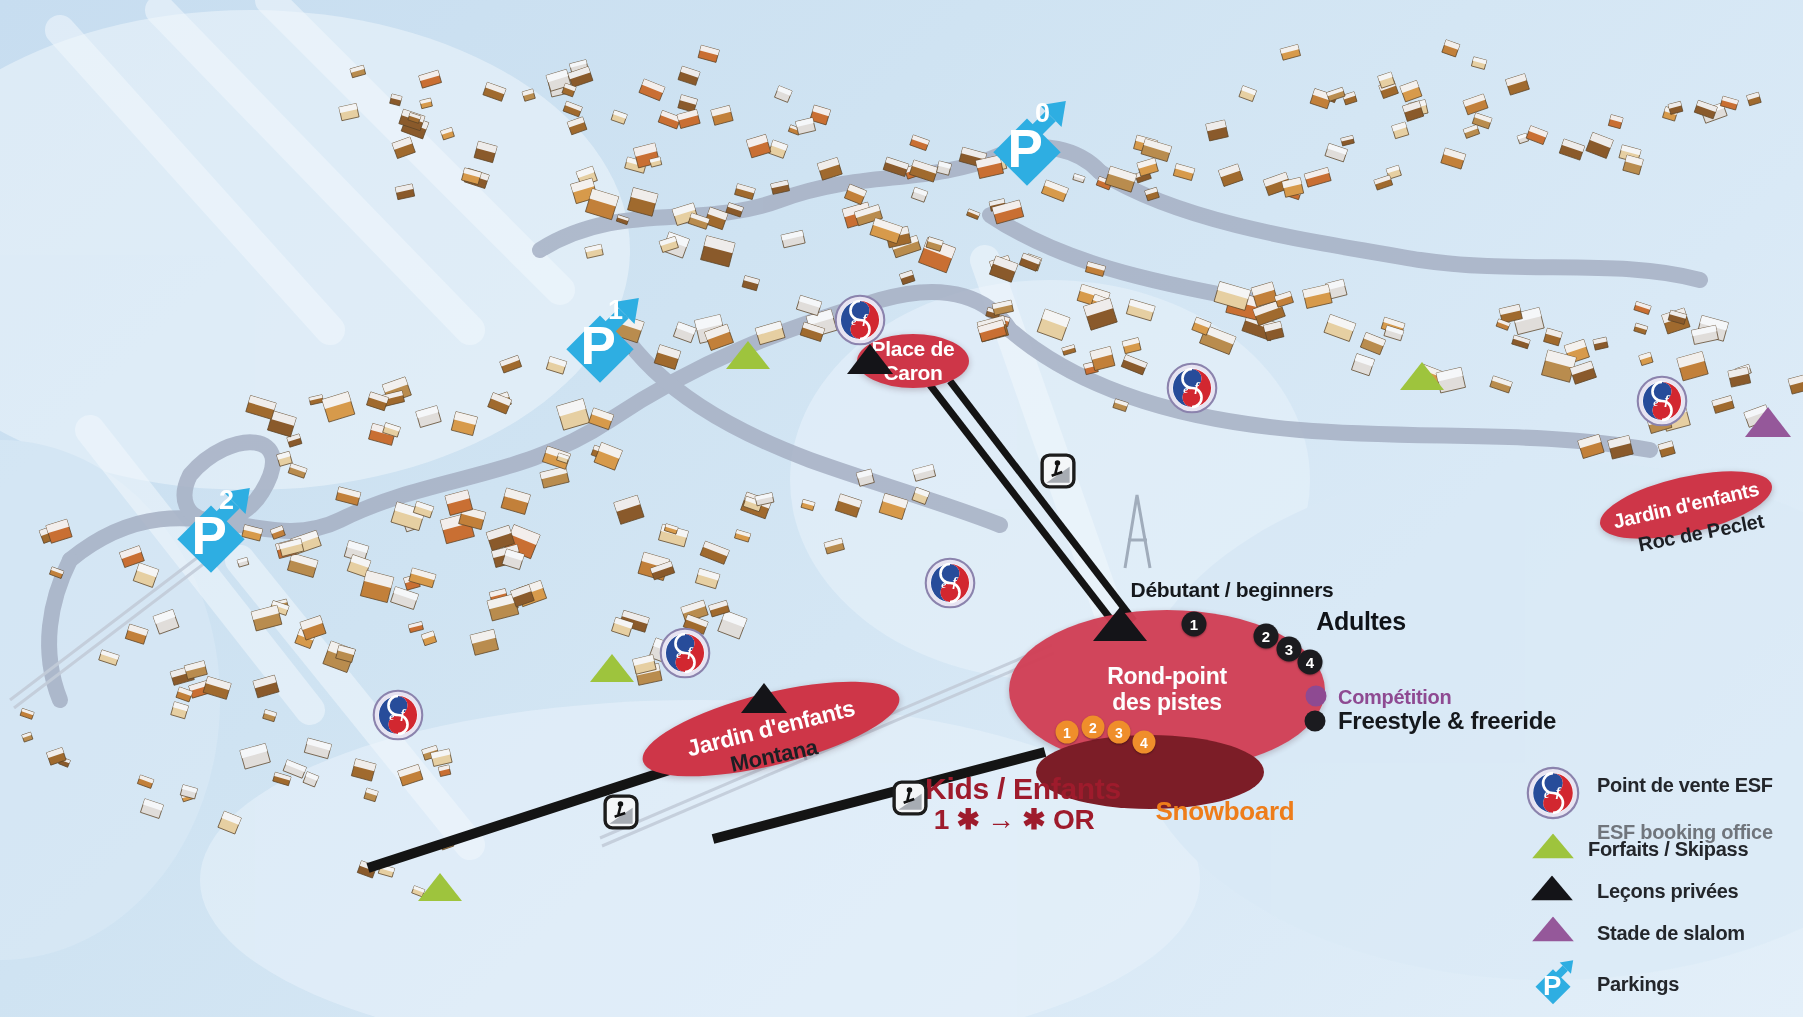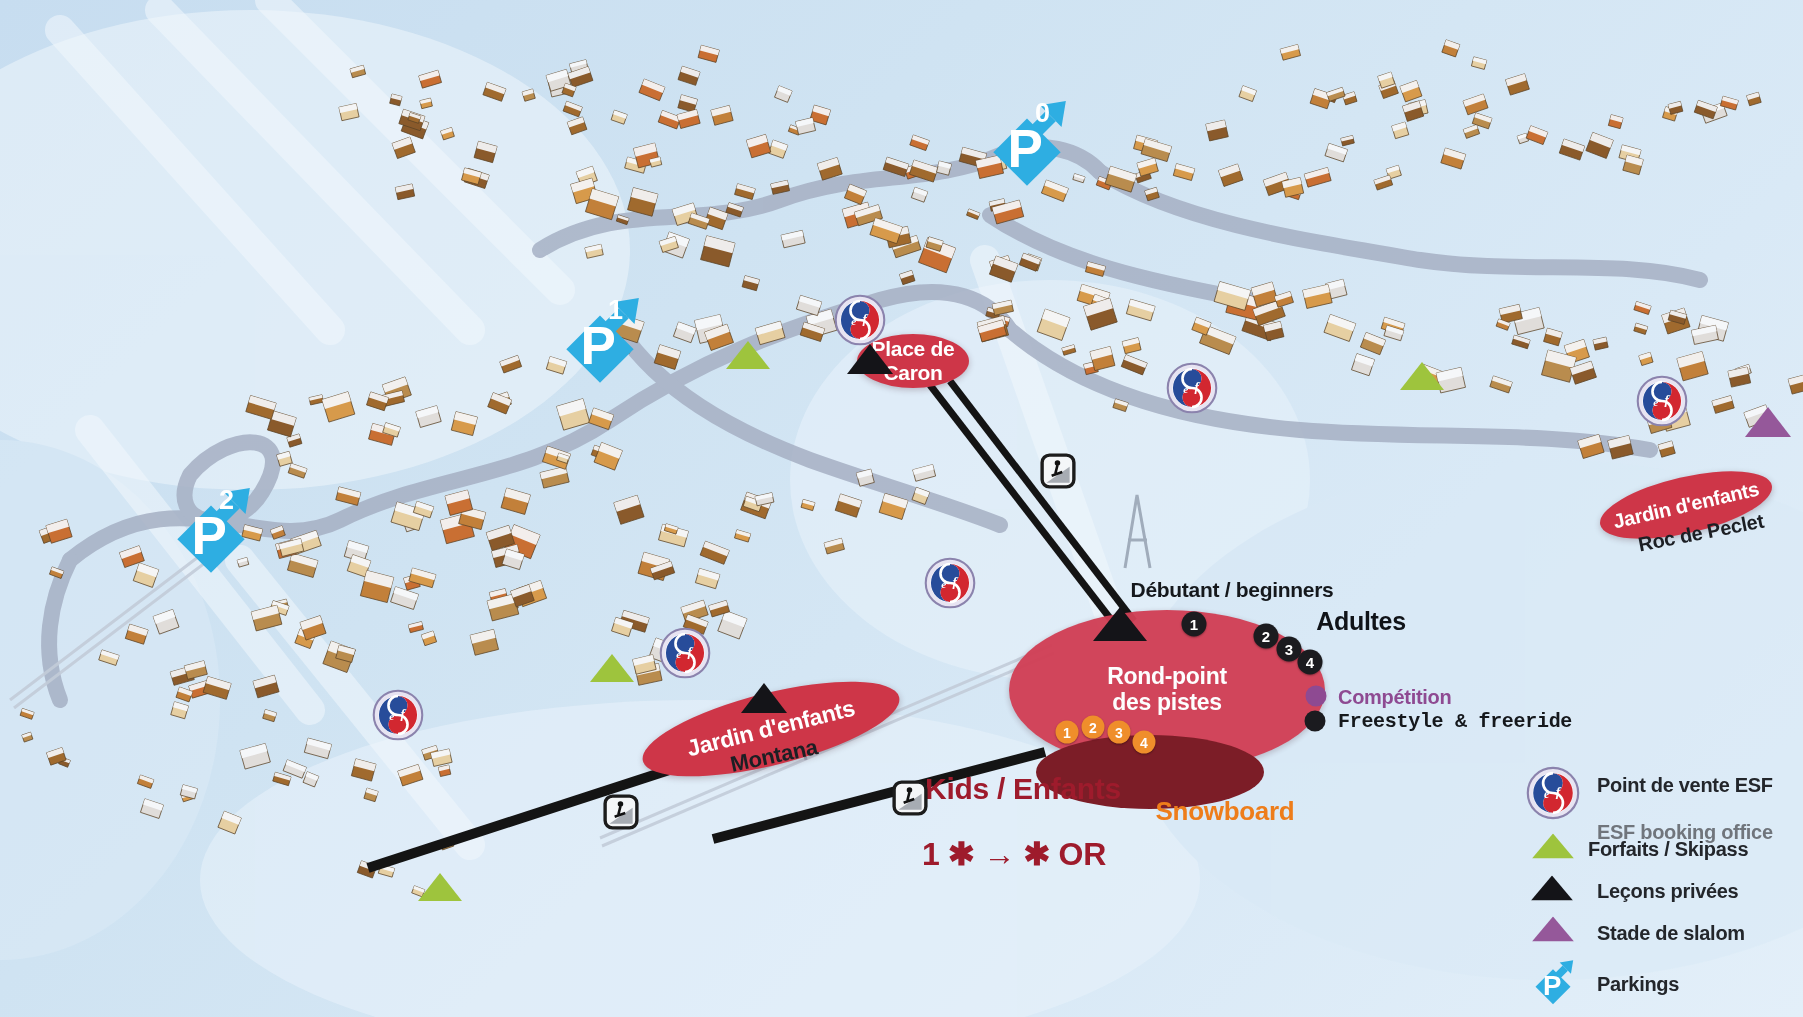--- a/index.html
+++ b/index.html
@@ -809,37 +809,37 @@
   <div class="abs maptext" style="left:774px;top:756px;font-size:22px;color:#1c1f24;transform:translate(-50%,-50%) rotate(-12deg);">Montana</div>
 
   <div class="abs ellipse" style="left:1686px;top:505px;width:176px;height:56px;background:#ce3648;transform:translate(-50%,-50%) rotate(-13deg);">
     <div class="zone-label" style="font-size:20px;">Jardin d'enfants</div>
   </div>
   <div class="abs maptext" style="left:1701px;top:533px;font-size:20px;color:#1c1f24;transform:translate(-50%,-50%) rotate(-11deg);">Roc de Peclet</div>
 
   <div class="abs maptext" style="left:1232px;top:590px;font-size:21px;color:#15181c;">Débutant / beginners</div>
   <div class="abs maptext" style="left:1361px;top:621px;font-size:25px;color:#101318;">Adultes</div>
   <div class="abs maptext" style="left:1023px;top:789px;font-size:30px;color:#9e1b2c;">Kids / Enfants</div>
-  <div class="abs maptext" style="left:1014px;top:854px;font-size:32px;color:#9e1b2c;">1 ✱ → ✱ OR</div>
+  <div class="abs maptext" style="left:1014px;top:819px;font-size:28px;color:#9e1b2c;">1 ✱ → ✱ OR</div>
   <div class="abs maptext" style="left:1181px;top:811px;font-size:26px;color:#ee7d1a;margin-left:44px;">Snowboard</div>
 
   <div class="abs lvl black" style="left:1194px;top:624px;width:25px;height:25px;font-size:15px;">1</div>
   <div class="abs lvl black" style="left:1266px;top:636px;width:25px;height:25px;font-size:15px;">2</div>
   <div class="abs lvl black" style="left:1289px;top:649px;width:25px;height:25px;font-size:15px;">3</div>
   <div class="abs lvl black" style="left:1310px;top:662px;width:25px;height:25px;font-size:15px;">4</div>
 
   <div class="abs lvl orange" style="left:1067px;top:732px;width:23px;height:23px;font-size:14px;">1</div>
   <div class="abs lvl orange" style="left:1093px;top:727px;width:23px;height:23px;font-size:14px;">2</div>
   <div class="abs lvl orange" style="left:1119px;top:732px;width:23px;height:23px;font-size:14px;">3</div>
   <div class="abs lvl orange" style="left:1144px;top:742px;width:23px;height:23px;font-size:14px;">4</div>
 
   <div class="abs dot" style="left:1316px;top:696px;width:21px;height:21px;background:#8e4a92;"></div>
   <div class="abs maptext" style="left:1338px;top:697px;transform:translate(0,-50%);font-size:20px;color:#8e4a92;">Compétition</div>
   <div class="abs dot" style="left:1315px;top:721px;width:21px;height:21px;background:#1b1b1f;"></div>
-  <div class="abs maptext" style="left:1338px;top:721px;transform:translate(0,-50%);font-size:20px;color:#15181c;font-family:Liberation Mono, monospace;">Freestyle &amp; freeride</div>
+  <div class="abs maptext" style="left:1338px;top:721px;transform:translate(0,-50%);font-size:24px;color:#15181c;">Freestyle &amp; freeride</div>
 
   <div class="abs" style="left:748px;top:357px;"><svg width="44" height="28">
         <polygon points="0,28 44,28 22,0" fill="#9ec43d"></polygon>
       </svg></div>
   <div class="abs" style="left:1422px;top:378px;"><svg width="44" height="28">
         <polygon points="0,28 44,28 22,0" fill="#9ec43d"></polygon>
       </svg></div>
   <div class="abs" style="left:612px;top:670px;"><svg width="44" height="28">
         <polygon points="0,28 44,28 22,0" fill="#9ec43d"></polygon>
       </svg></div>

